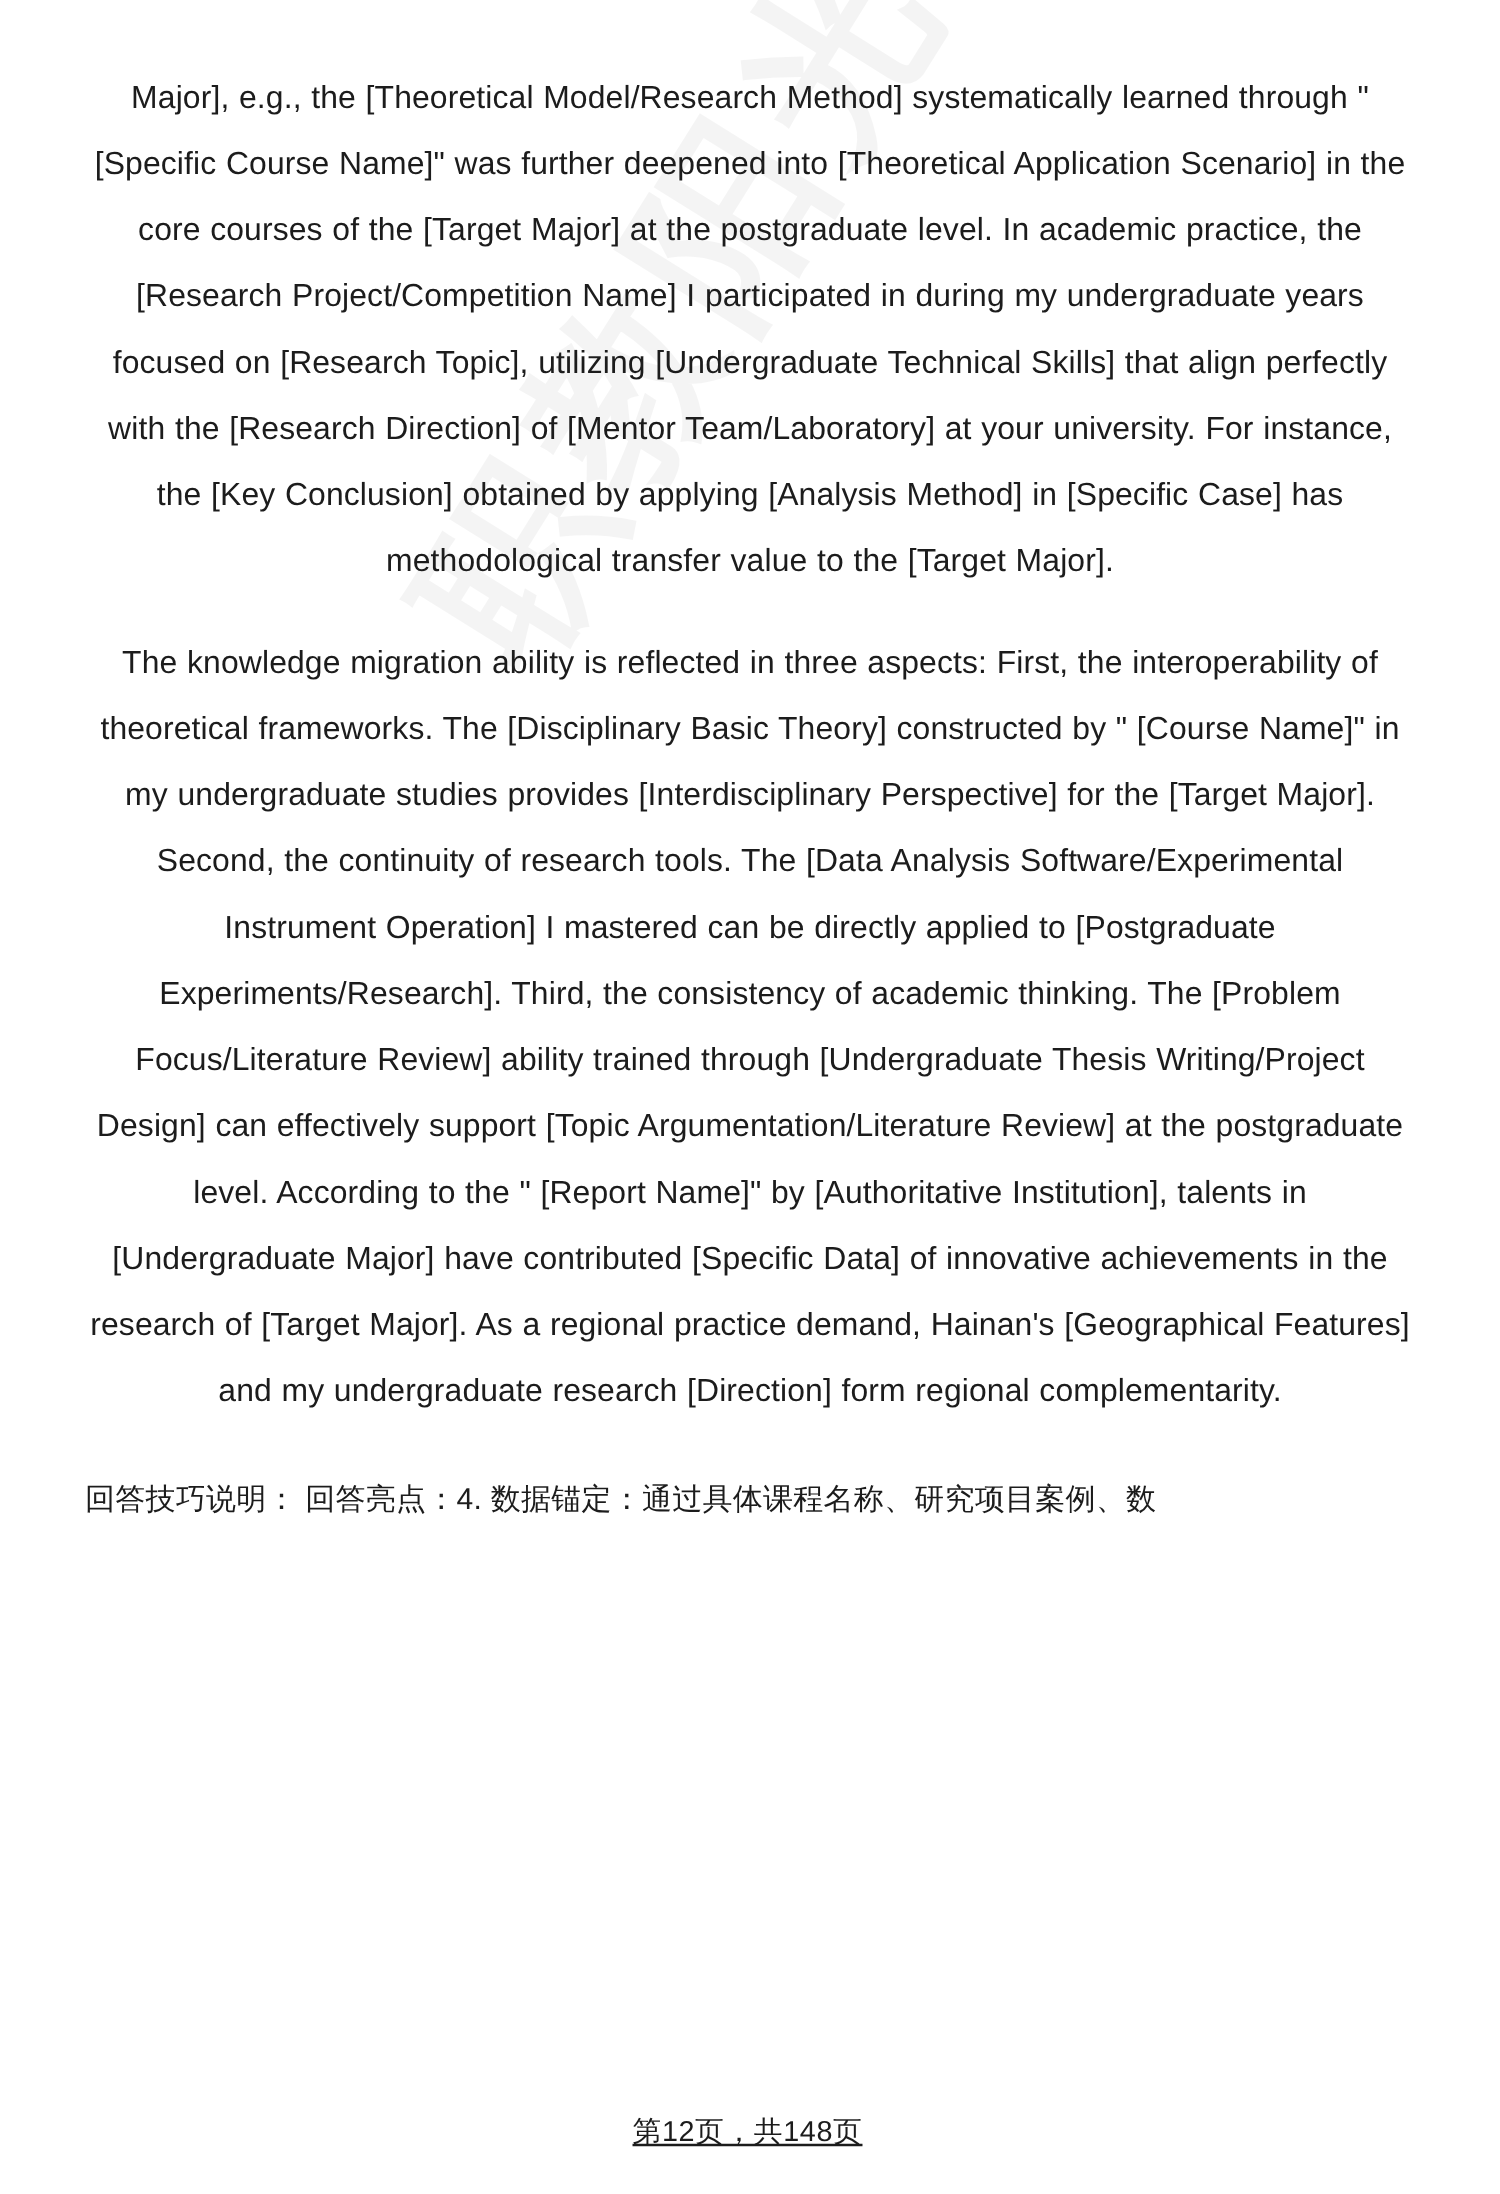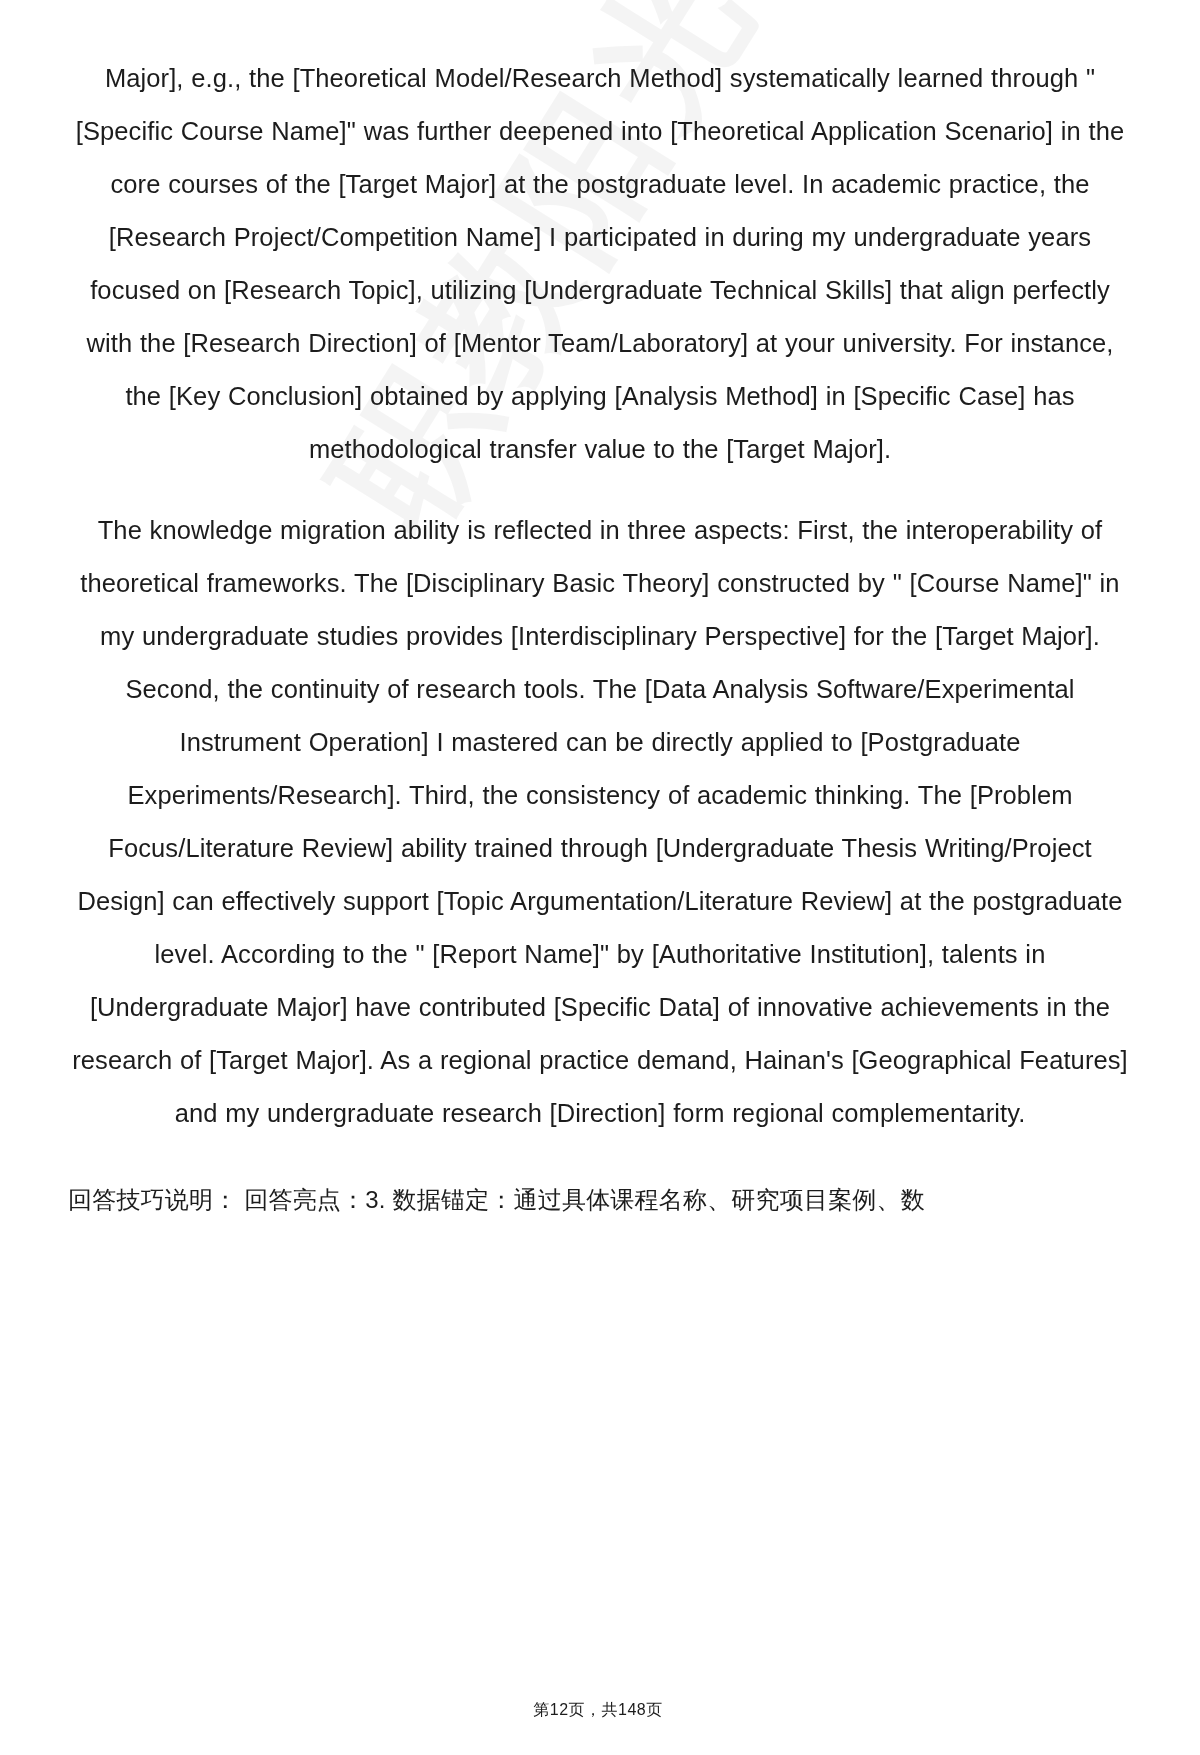--- a/index.html
+++ b/index.html
@@ -64,36 +64,37 @@
     line-height: 48px;
     color: #1c1c1c;
     letter-spacing: 0.2px;
   }
   .footer {
     position: absolute;
     left: 0;
     right: 4px;
     bottom: 34px;
     text-align: center;
-    font-size: 16px;
+    font-size: 23px;
     color: #1c1c1c;
     letter-spacing: 0.5px;
     z-index: 2;
+    text-decoration: underline;
   }
 </style>
 </head>
 <body>
 
 <div class="page">
 
   <div class="watermark">
     <span>职教阳光出品</span>
   </div>
 
   <div class="content">
     <p class="para">Major], e.g., the [Theoretical Model/Research Method] systematically learned through " [Specific Course Name]" was further deepened into [Theoretical Application Scenario] in the core courses of the [Target Major] at the postgraduate level. In academic practice, the [Research Project/Competition Name] I participated in during my undergraduate years focused on [Research Topic], utilizing [Undergraduate Technical Skills] that align perfectly with the [Research Direction] of [Mentor Team/Laboratory] at your university. For instance, the [Key Conclusion] obtained by applying [Analysis Method] in [Specific Case] has methodological transfer value to the [Target Major].</p>
     <p class="para">The knowledge migration ability is reflected in three aspects: First, the interoperability of theoretical frameworks. The [Disciplinary Basic Theory] constructed by " [Course Name]" in my undergraduate studies provides [Interdisciplinary Perspective] for the [Target Major]. Second, the continuity of research tools. The [Data Analysis Software/Experimental Instrument Operation] I mastered can be directly applied to [Postgraduate Experiments/Research]. Third, the consistency of academic thinking. The [Problem Focus/Literature Review] ability trained through [Undergraduate Thesis Writing/Project Design] can effectively support [Topic Argumentation/Literature Review] at the postgraduate level. According to the " [Report Name]" by [Authoritative Institution], talents in [Undergraduate Major] have contributed [Specific Data] of innovative achievements in the research of [Target Major]. As a regional practice demand, Hainan's [Geographical Features] and my undergraduate research [Direction] form regional complementarity.</p>
-    <p class="note">回答技巧说明： 回答亮点：3. 数据锚定：通过具体课程名称、研究项目案例、数</p>
+    <p class="note">回答技巧说明： 回答亮点：4. 数据锚定：通过具体课程名称、研究项目案例、数</p>
   </div>
 
   <div class="footer">第12页，共148页</div>
 
 </div>
 
 </body></html>

